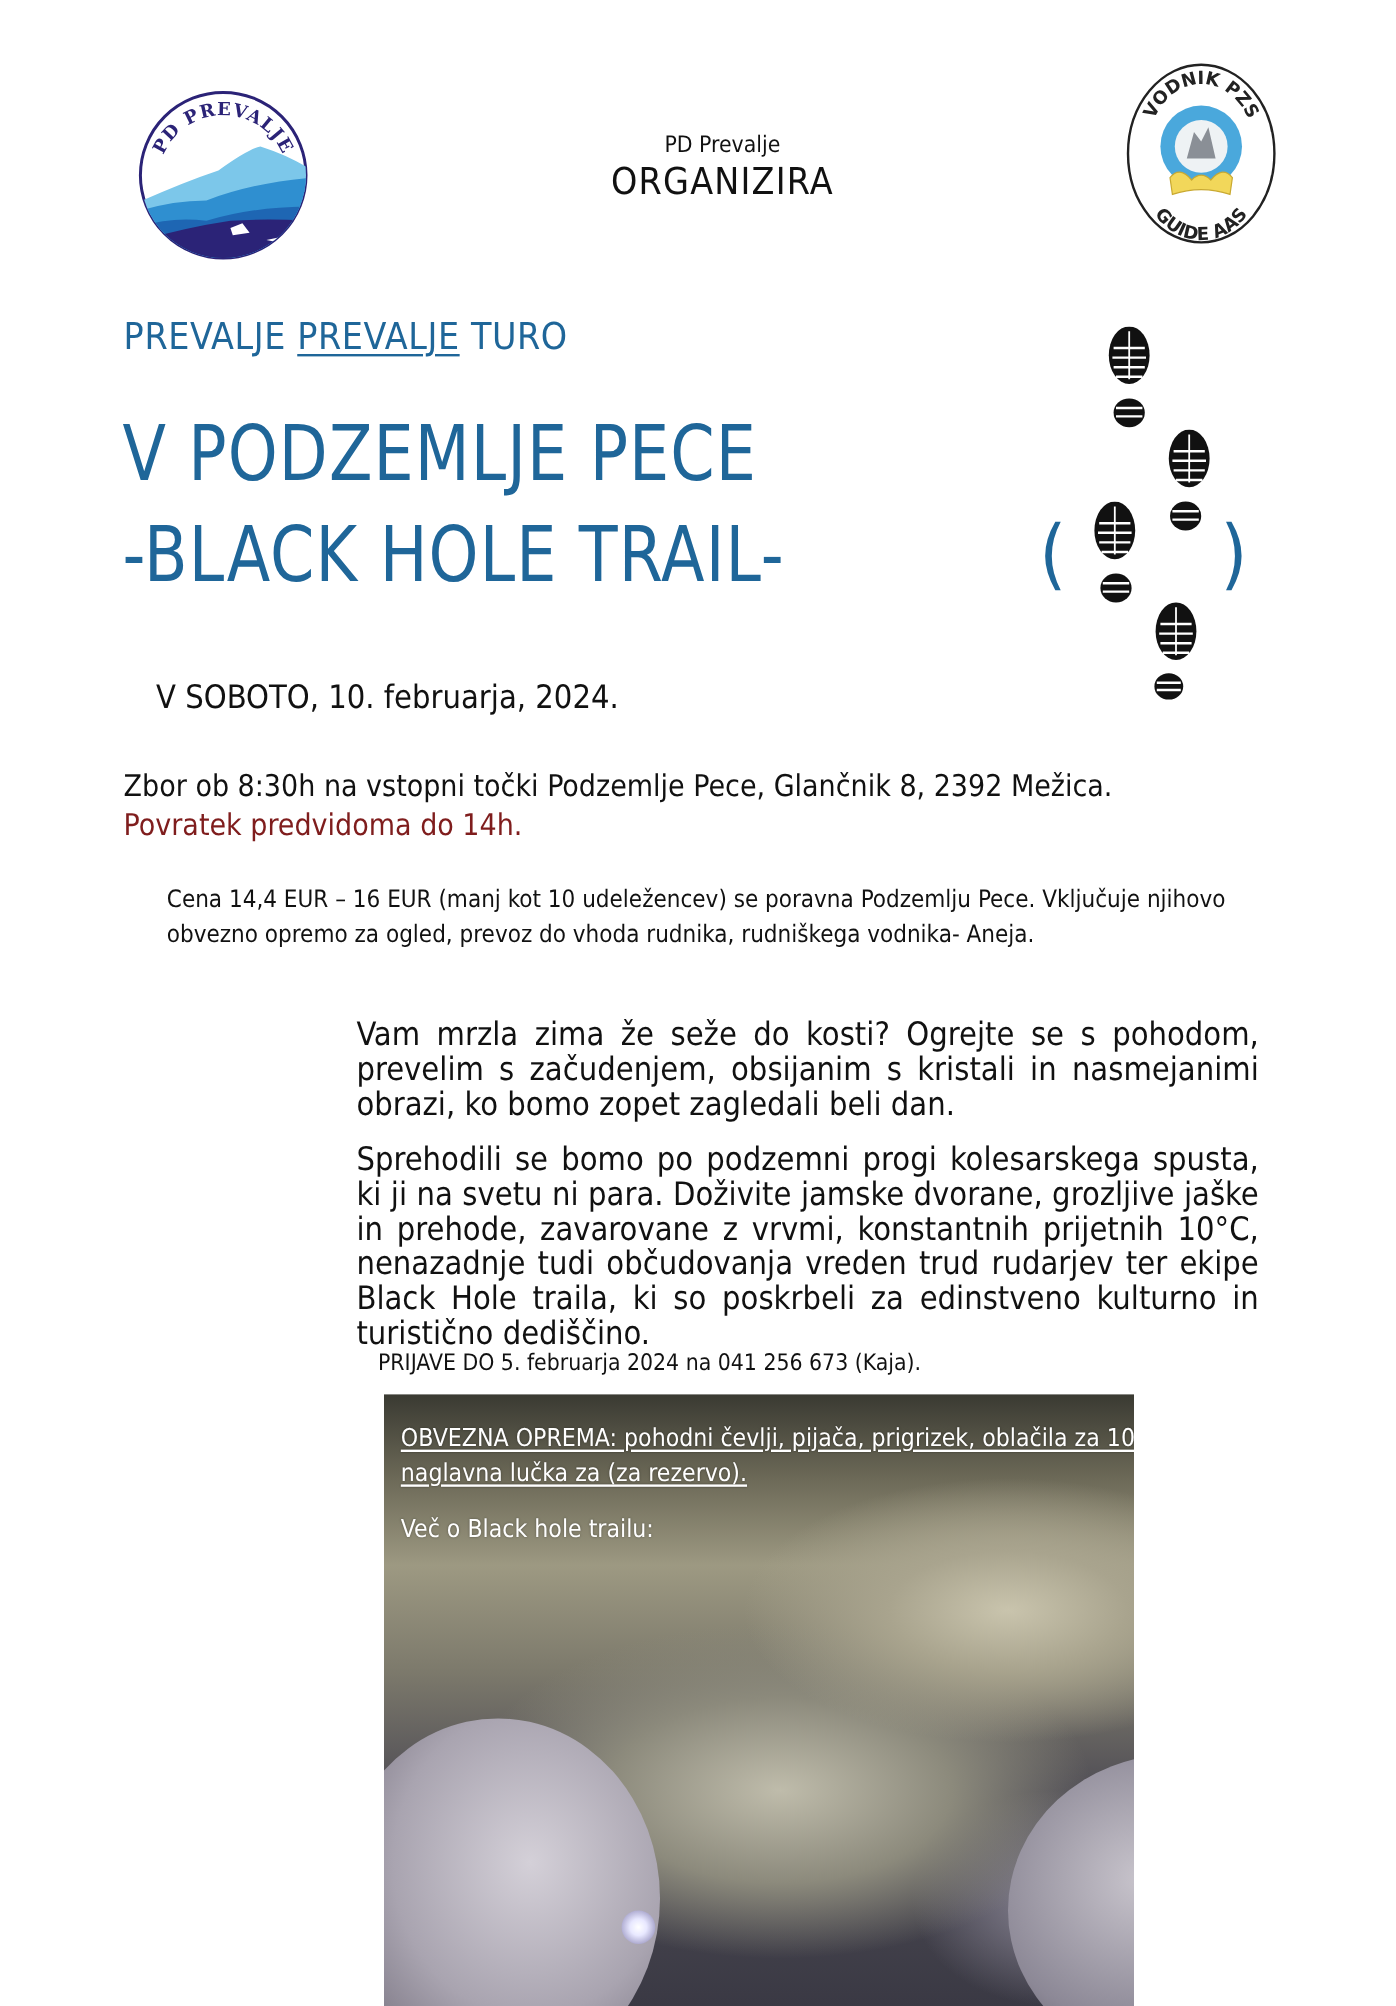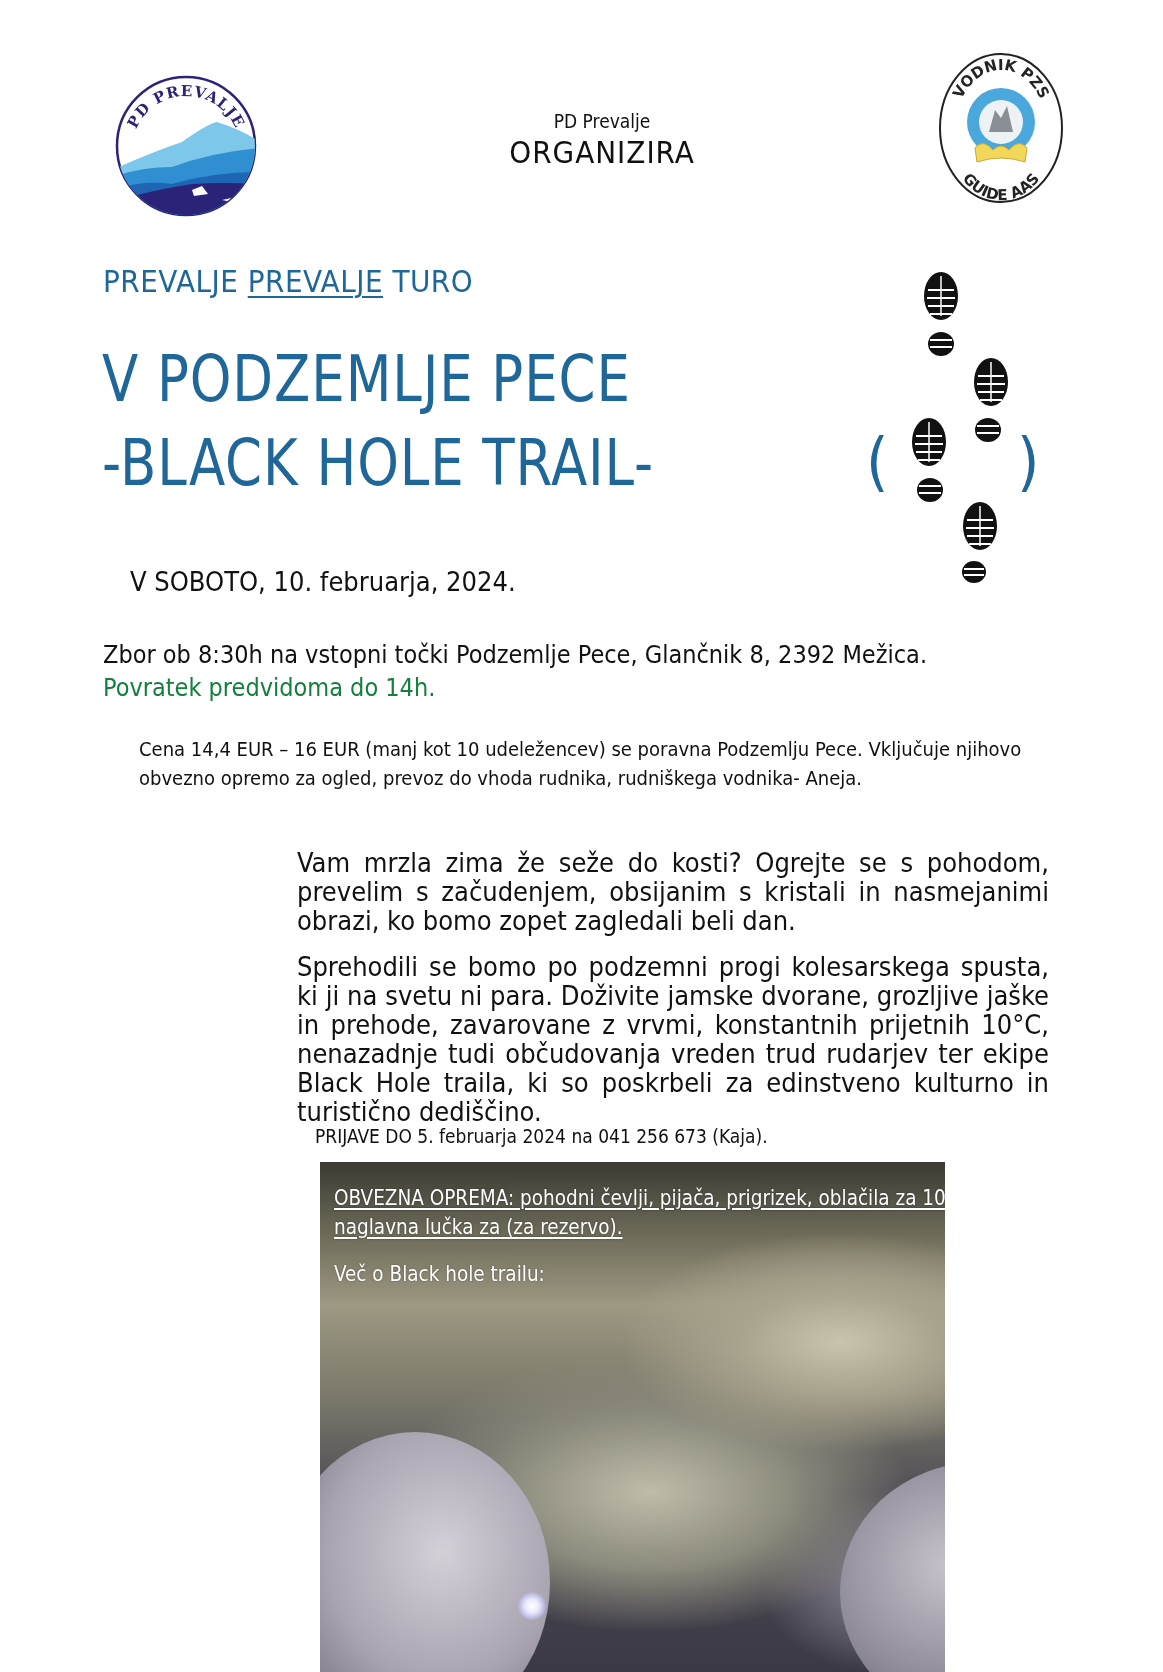--- a/index.html
+++ b/index.html
@@ -20,21 +20,21 @@
     #title-1 { top: 342px; }
     #title-2 { top: 426px; }
 
     #paren-l { left: 866px; top: 425px; font-size: 64px; color: #1f6699; }
     #paren-r { left: 1017px; top: 425px; font-size: 64px; color: #1f6699; }
 
     .boot { position: absolute; }
 
     #date { left: 103px; top: 566px; font-size: 27px; color: #111; margin-left: 27px; }
     #meet-1 { left: 103px; top: 640px; font-size: 25px; color: #111; white-space: nowrap; }
-    #meet-2 { left: 103px; top: 673px; font-size: 25px; color: #15803d; }
+    #meet-2 { left: 103px; top: 673px; font-size: 25px; color: #7f1d1d; }
     #price { left: 103px; top: 735px; width: 960px; font-size: 20px; line-height: 29px; color: #111; margin-left: 36px; }
 
     .para { left: 297px; width: 752px; font-size: 27px; line-height: 29px; text-align: justify; color: #111; }
     #para-1 { top: 848px; }
     #para-2 { top: 952px; }
     #signup { left: 315px; top: 1114px; font-size: 19px; color: #111; margin-top: 11px; }
 
     #photo { left: 320px; top: 1162px; width: 625px; height: 510px; overflow: hidden;
              background:
                radial-gradient(ellipse 220px 110px at 520px 180px, #c9c4ad 0%, #a9a48e 45%, rgba(120,116,100,0) 100%),

